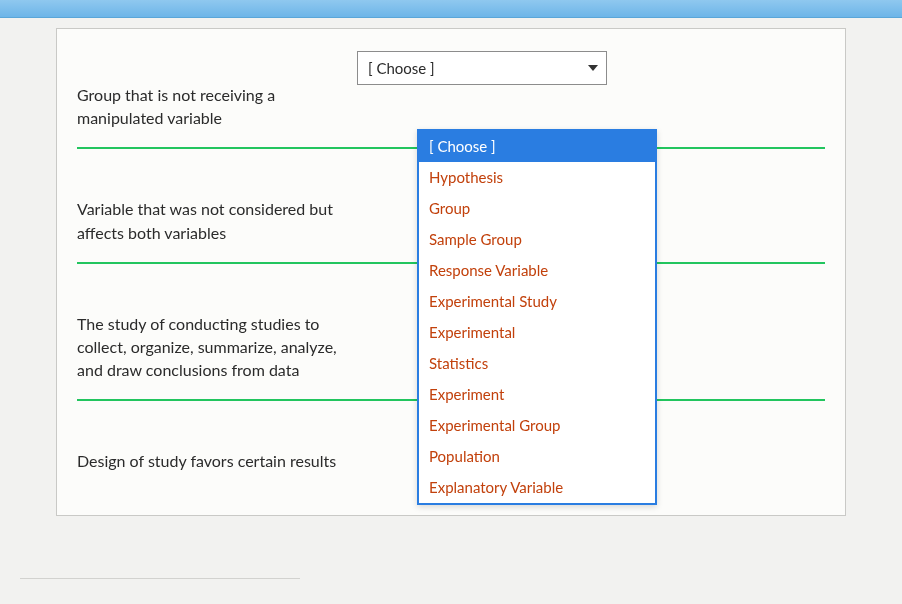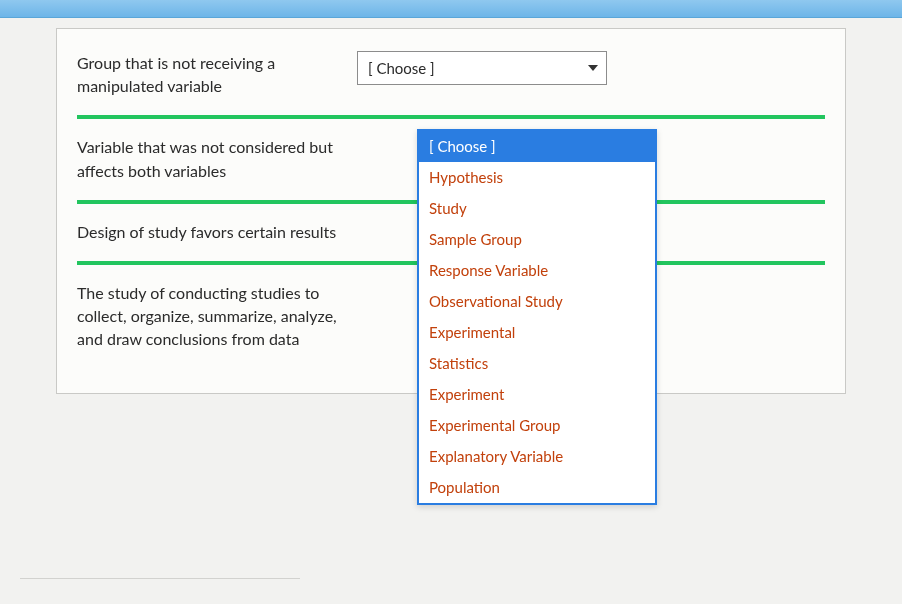--- a/index.html
+++ b/index.html
@@ -25,31 +25,32 @@
     background: #fcfcfa;
     border: 1px solid #c9c9c6;
     margin: 0 auto;
     width: 790px;
     padding: 18px 20px 24px 20px;
     position: relative;
   }
   .row {
     display: flex;
     align-items: flex-start;
-    border-top: 4px solid #22c55e;
+    border-top: 2px solid #22c55e;
     padding: 16px 0 18px 0;
   }
   .row:first-child { border-top: none; padding-top: 4px; }
   .prompt {
     width: 280px;
     flex: 0 0 280px;
     font-size: 16px;
     line-height: 1.45;
     color: #2b2b2b;
     padding-right: 12px;
+    margin-top: 32px;
   }
   .answer-zone {
     flex: 1;
     position: relative;
   }
   .select-box {
     width: 250px;
     height: 34px;
     border: 1px solid #8c8c8c;
     background: #fff;
@@ -121,41 +122,41 @@
       </div>
     </div>
 
     <div class="row">
       <div class="prompt">Variable that was not considered but affects both variables</div>
       <div class="answer-zone"></div>
     </div>
 
 
     <div class="row">
-      <div class="prompt">Design of study favors certain results</div>
+      <div class="prompt">The study of conducting studies to collect, organize, summarize, analyze, and draw conclusions from data</div>
       <div class="answer-zone"></div>
     </div>
 
     <div class="row">
-      <div class="prompt">The study of conducting studies to collect, organize, summarize, analyze, and draw conclusions from data</div>
+      <div class="prompt">Design of study favors certain results</div>
       <div class="answer-zone"></div>
     </div>
 
     <div class="dropdown" id="dropdown-list">
         <div class="opt highlight">[ Choose ]</div>
         <div class="opt">Hypothesis</div>
-        <div class="opt">Study</div>
+        <div class="opt">Group</div>
         <div class="opt">Sample Group</div>
         <div class="opt">Response Variable</div>
-        <div class="opt">Observational Study</div>
+        <div class="opt">Experimental Study</div>
         <div class="opt">Experimental</div>
         <div class="opt">Statistics</div>
         <div class="opt">Experiment</div>
         <div class="opt">Experimental Group</div>
+        <div class="opt">Population</div>
         <div class="opt">Explanatory Variable</div>
-        <div class="opt">Population</div>
       </div>
 
   </div>
 
   <div class="bottom-box"></div>
 
 </div>
 
 </body></html>

